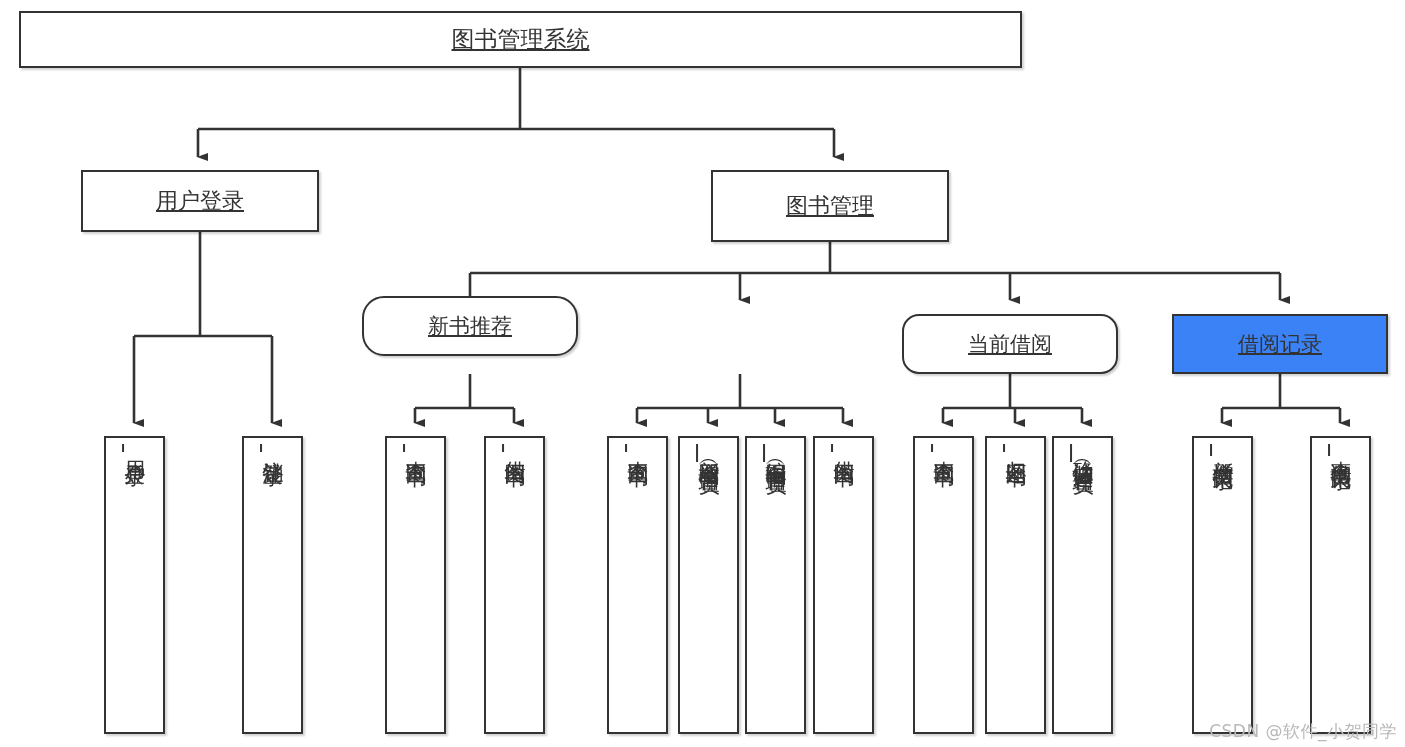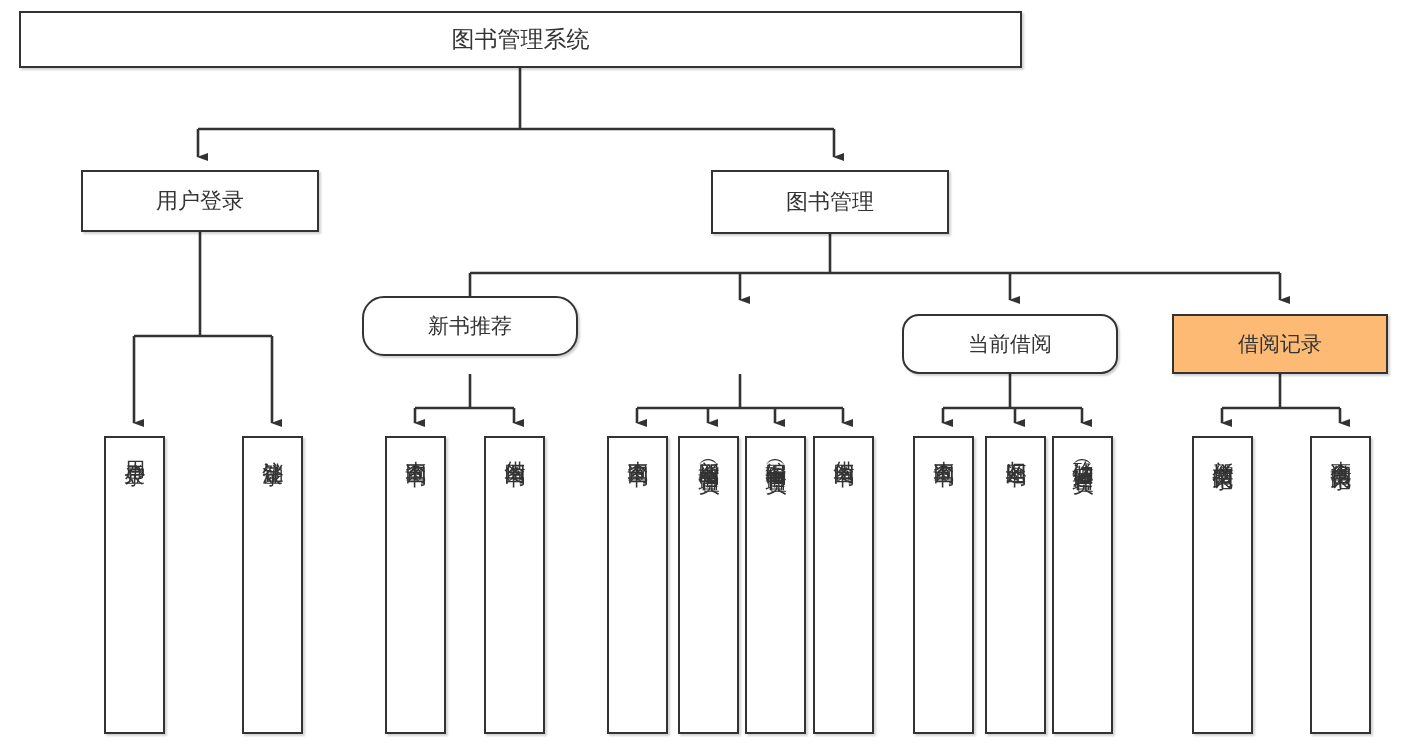--- a/index.html
+++ b/index.html
@@ -34,20 +34,21 @@
     display: flex;
     align-items: center;
     justify-content: center;
     box-shadow: 2px 2px 2px rgba(0,0,0,0.18);
   }
   .node .label {
     color: #333333;
     text-align: center;
     line-height: 1.18;
     white-space: nowrap;
+    text-decoration: underline;
   }
   .node.root .label { font-size: 23px; }
   .node.lvl2 .label { font-size: 22px; }
   .node.lvl3 .label { font-size: 21px; }
   .node.leaf {
     align-items: flex-start;
     justify-content: center;
     padding-top: 6px;
   }
   .node.leaf .label {
@@ -124,31 +125,31 @@
     </g>
   </svg>
 
   <div class="node root" id="node-root" style="left: 19px; top: 11px; width: 1003px; height: 57px; border-color: rgb(51, 51, 51); background: rgb(255, 255, 255);">
     <span class="label" style="color: rgb(51, 51, 51);">图书管理系统</span>
   </div>
 
   <div class="node lvl2" id="node-l2-0" style="left: 81px; top: 170px; width: 238px; height: 62px; border-color: rgb(51, 51, 51); background: rgb(255, 255, 255);">
     <span class="label" style="color: rgb(51, 51, 51);">用户登录</span>
   </div>
-  <div class="node lvl2" id="node-l2-1" style="left: 711px; top: 170px; width: 238px; height: 64px; border-color: rgb(51, 51, 51); background: rgb(255, 255, 255);">
+  <div class="node lvl2" id="node-l2-1" style="left: 711px; top: 170px; width: 238px; height: 72px; border-color: rgb(51, 51, 51); background: rgb(255, 255, 255);">
     <span class="label" style="color: rgb(51, 51, 51);">图书管理</span>
   </div>
 
   <div class="node lvl3" id="node-l3-0" style="left: 362px; top: 296px; width: 216px; height: 60px; border-color: rgb(51, 51, 51); background: rgb(255, 255, 255); border-radius: 22px;">
     <span class="label" style="color: rgb(51, 51, 51);">新书推荐</span>
   </div>
   <div class="node lvl3" id="node-l3-2" style="left: 902px; top: 314px; width: 216px; height: 60px; border-color: rgb(51, 51, 51); background: rgb(255, 255, 255); border-radius: 17px;">
     <span class="label" style="color: rgb(51, 51, 51);">当前借阅</span>
   </div>
-  <div class="node lvl3" id="node-l3-3" style="left: 1172px; top: 314px; width: 216px; height: 60px; border-color: rgb(51, 51, 51); background: #fdba74;">
+  <div class="node lvl3" id="node-l3-3" style="left: 1172px; top: 314px; width: 216px; height: 60px; border-color: rgb(51, 51, 51); background: #3b82f6;">
     <span class="label" style="color: rgb(51, 51, 51);">借阅记录</span>
   </div>
 
   <div class="node leaf" id="node-leaf-0" style="left: 104px; top: 436px; width: 61px; height: 298px; border-color: rgb(51, 51, 51); background: rgb(255, 255, 255);">
     <span class="label" style="color: rgb(51, 51, 51);">用户登录</span>
   </div>
   <div class="node leaf" id="node-leaf-1" style="left: 242px; top: 436px; width: 61px; height: 298px; border-color: rgb(51, 51, 51); background: rgb(255, 255, 255);">
     <span class="label" style="color: rgb(51, 51, 51);">注销登录</span>
   </div>
   <div class="node leaf" id="node-leaf-2" style="left: 385px; top: 436px; width: 61px; height: 298px; border-color: rgb(51, 51, 51); background: rgb(255, 255, 255);">
@@ -178,14 +179,15 @@
   <div class="node leaf" id="node-leaf-10" style="left: 1052px; top: 436px; width: 61px; height: 298px; border-color: rgb(51, 51, 51); background: rgb(255, 255, 255);">
     <span class="label" style="color: rgb(51, 51, 51);">确认归还（管理员）</span>
   </div>
   <div class="node leaf" id="node-leaf-11" style="left: 1192px; top: 436px; width: 61px; height: 298px; border-color: rgb(51, 51, 51); background: rgb(255, 255, 255);">
     <span class="label" style="color: rgb(51, 51, 51);">新增借阅记录</span>
   </div>
   <div class="node leaf" id="node-leaf-12" style="left: 1310px; top: 436px; width: 61px; height: 298px; border-color: rgb(51, 51, 51); background: rgb(255, 255, 255);">
     <span class="label" style="color: rgb(51, 51, 51);">查询借阅记录</span>
   </div>
 
+  <div id="watermark" style="color: rgb(185, 185, 185);">CSDN @软件_小贺同学</div>
 
 </div>
 
 </body></html>

